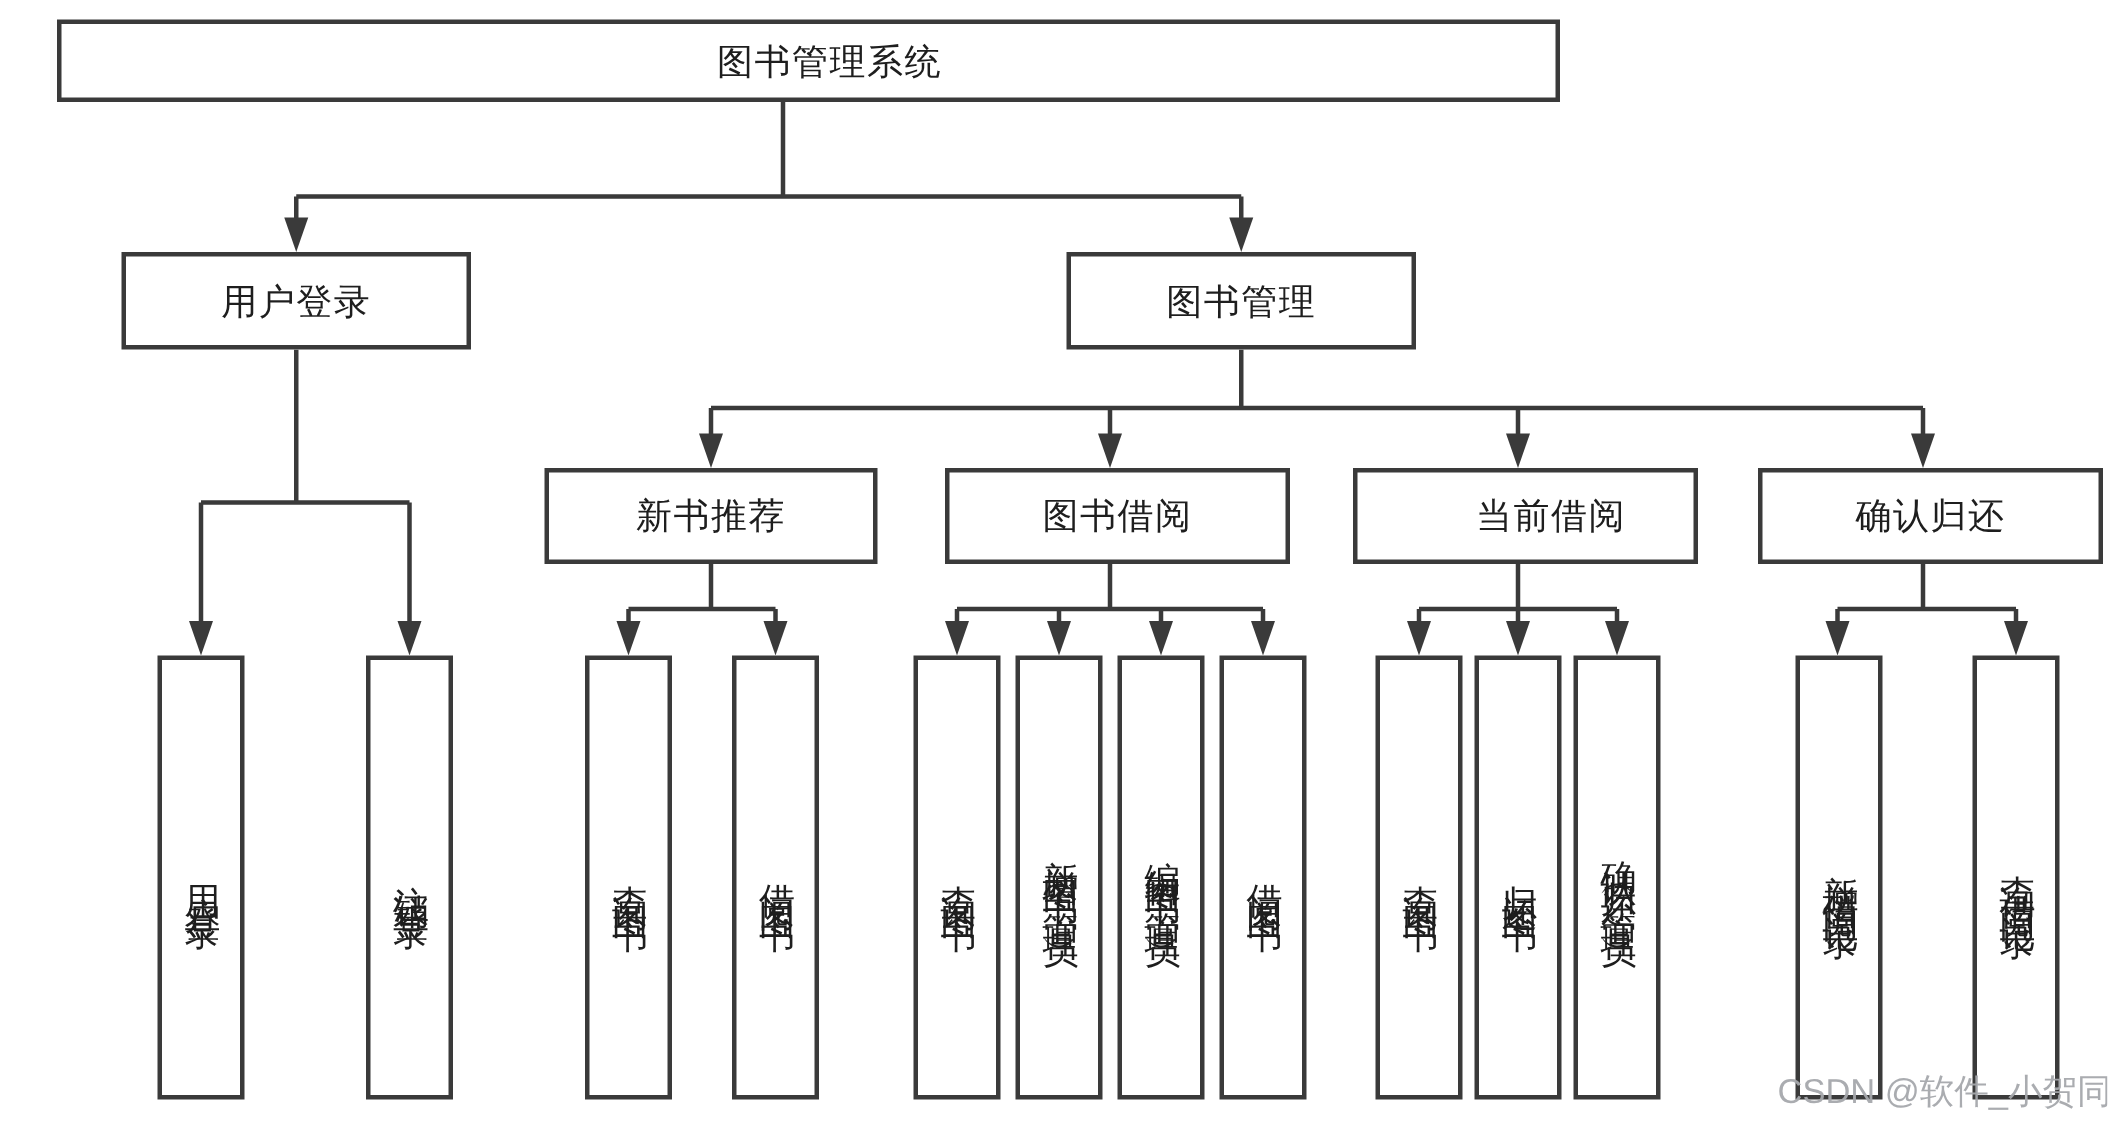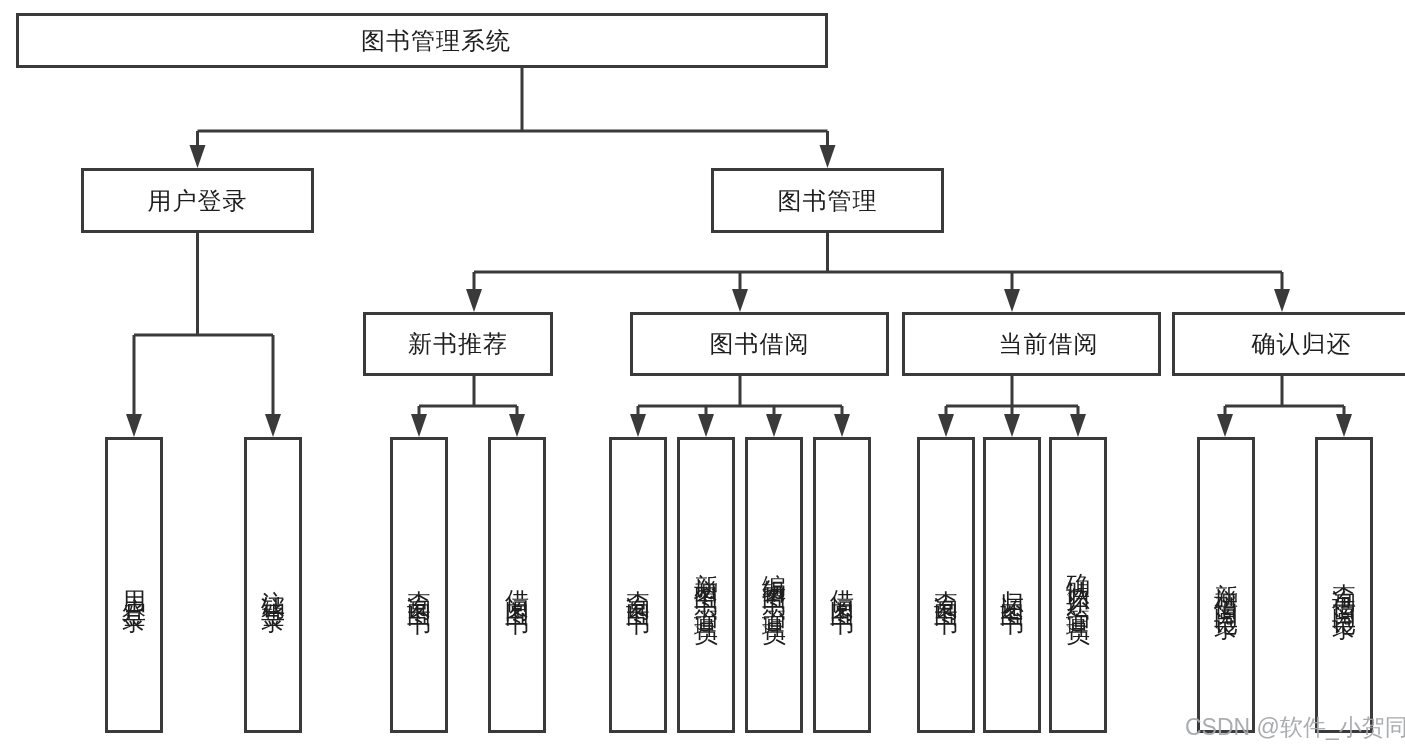--- a/index.html
+++ b/index.html
@@ -39,25 +39,25 @@
     letter-spacing: 1px;
   }
   .node.vert span {
     writing-mode: vertical-rl;
     text-orientation: mixed;
     letter-spacing: 7px;
     font-size: 24px;
     line-height: 1;
   }
   
-  .root   { left: 16px;  top: 13px;  width: 812px; height: 55px; padding-left: 28px; }
+  .root   { left: 38px;  top: 13px;  width: 1002px; height: 55px; padding-left: 28px; }
   .lv2-a  { left: 81px;  top: 168px; width: 233px;  height: 65px; }
   .lv2-b  { left: 711px; top: 168px; width: 233px;  height: 65px; text-align: right; }
-  .lv3    { top: 312px;  height: 64px; width: 259px; }
-  .lv3-1  { left: 363px; width: 190px; }
+  .lv3    { top: 312px;  height: 64px; width: 230px; }
+  .lv3-1  { left: 363px; width: 222px; }
   .lv3-2  { left: 630px; }
   .lv3-3  { left: 902px; padding-left: 34px; }
   .lv3-4  { left: 1172px; }
   
   .leaf   { top: 437px; width: 58px; height: 296px; }
   .lf-a1  { left: 105px; }
   .lf-a2  { left: 244px; }
   .lf-b1  { left: 390px; }
   .lf-b2  { left: 488px; }
   .lf-c1  { left: 609px; }

